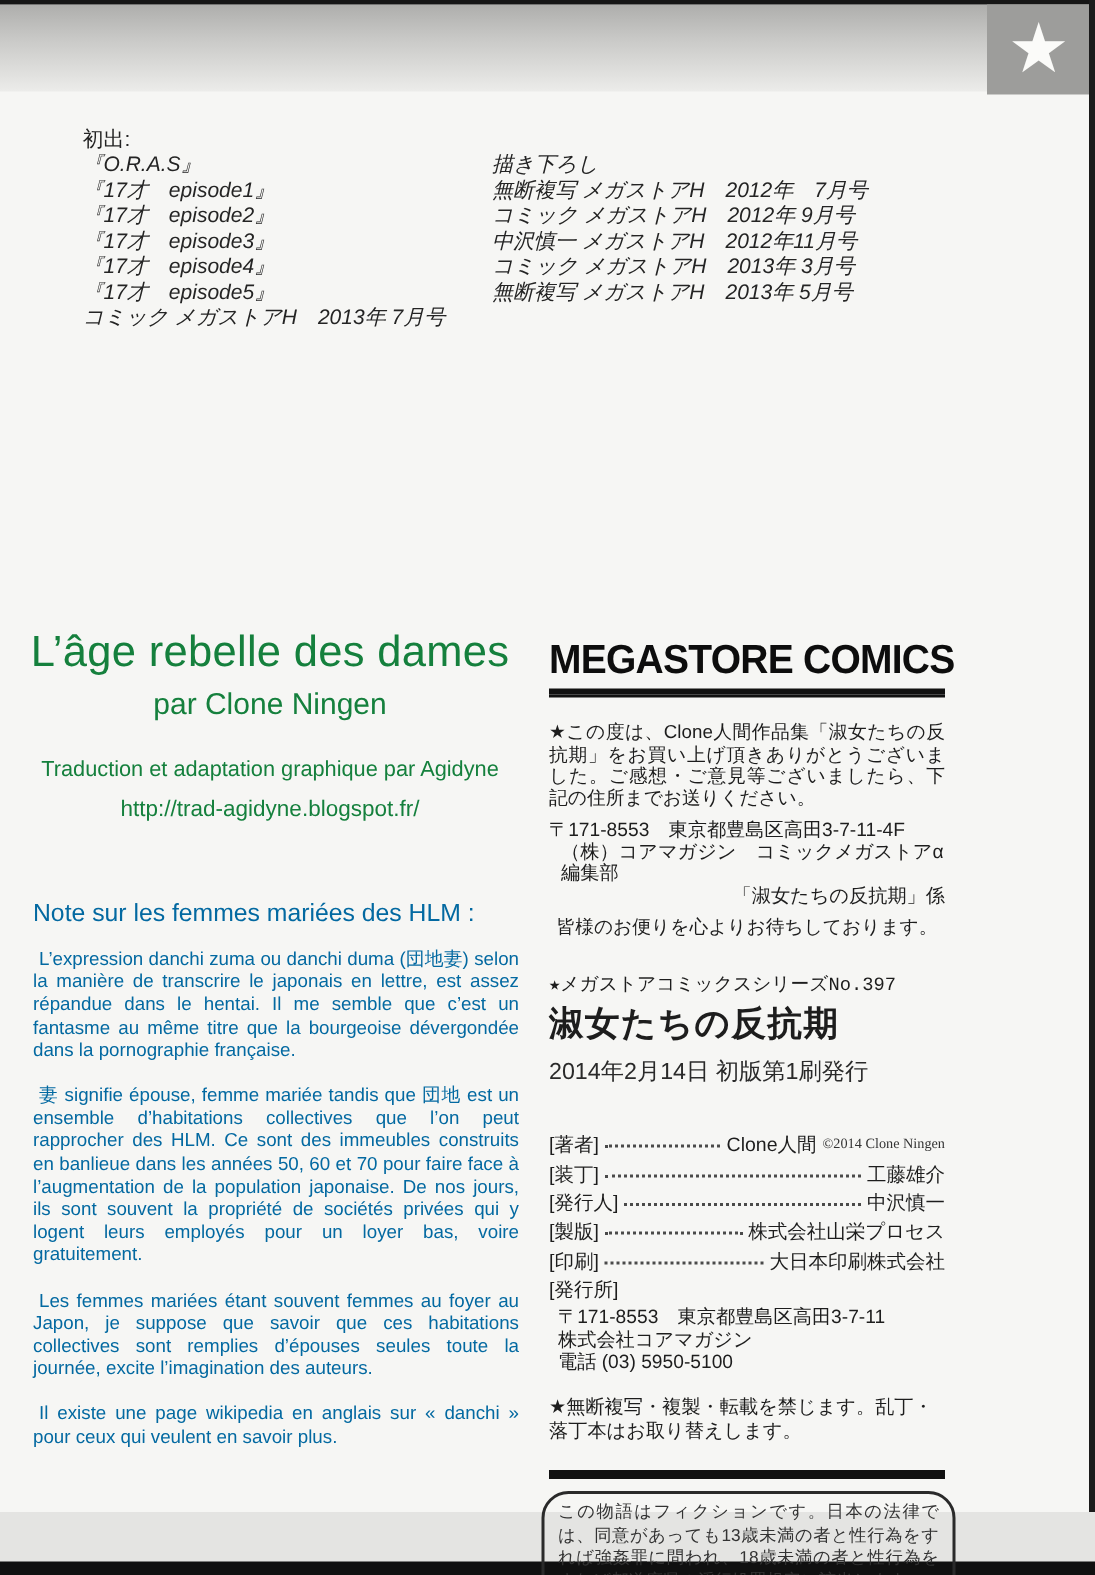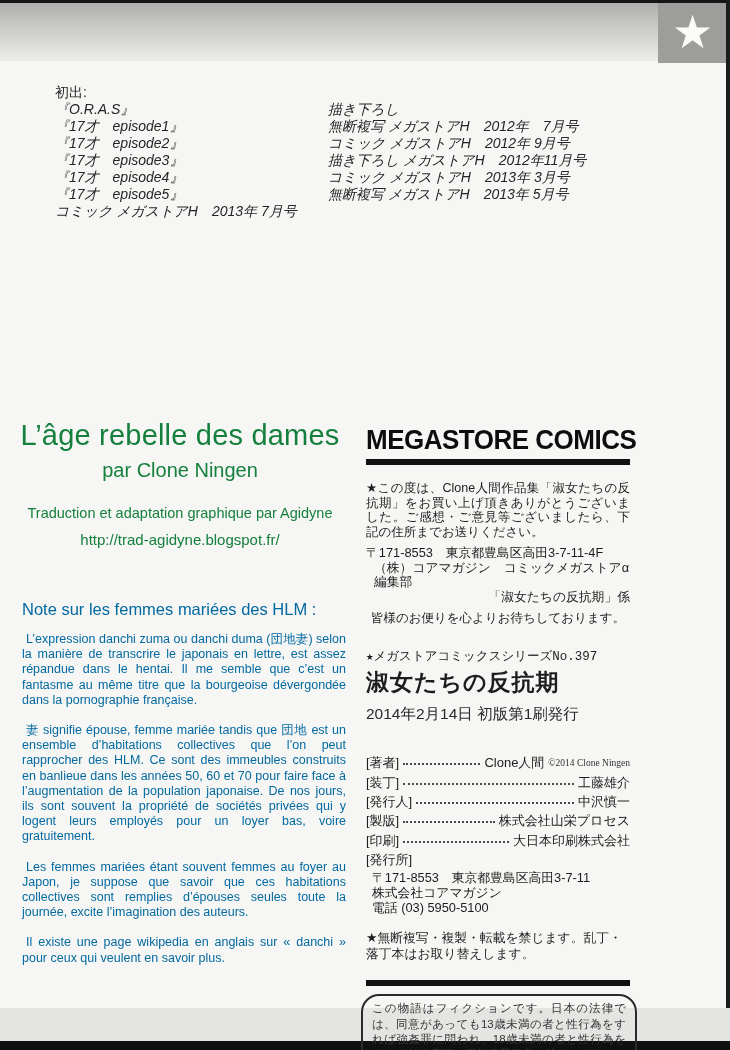--- a/index.html
+++ b/index.html
@@ -144,21 +144,21 @@
     <div class="pub-row">
       <span class="pub-title">『17才　episode1』</span>
       <span class="pub-source">無断複写 メガストアH　2012年　7月号</span>
     </div>
     <div class="pub-row">
       <span class="pub-title">『17才　episode2』</span>
       <span class="pub-source">コミック メガストアH　2012年 9月号</span>
     </div>
     <div class="pub-row">
       <span class="pub-title">『17才　episode3』</span>
-      <span class="pub-source">描き下ろし メガストアH　2012年11月号</span>
+      <span class="pub-source">中沢慎一 メガストアH　2012年11月号</span>
     </div>
     <div class="pub-row">
       <span class="pub-title">『17才　episode4』</span>
       <span class="pub-source">コミック メガストアH　2013年 3月号</span>
     </div>
     <div class="pub-row">
       <span class="pub-title">『17才　episode5』</span>
       <span class="pub-source">無断複写 メガストアH　2013年 5月号</span>
     </div>
     <div class="pub-row">

